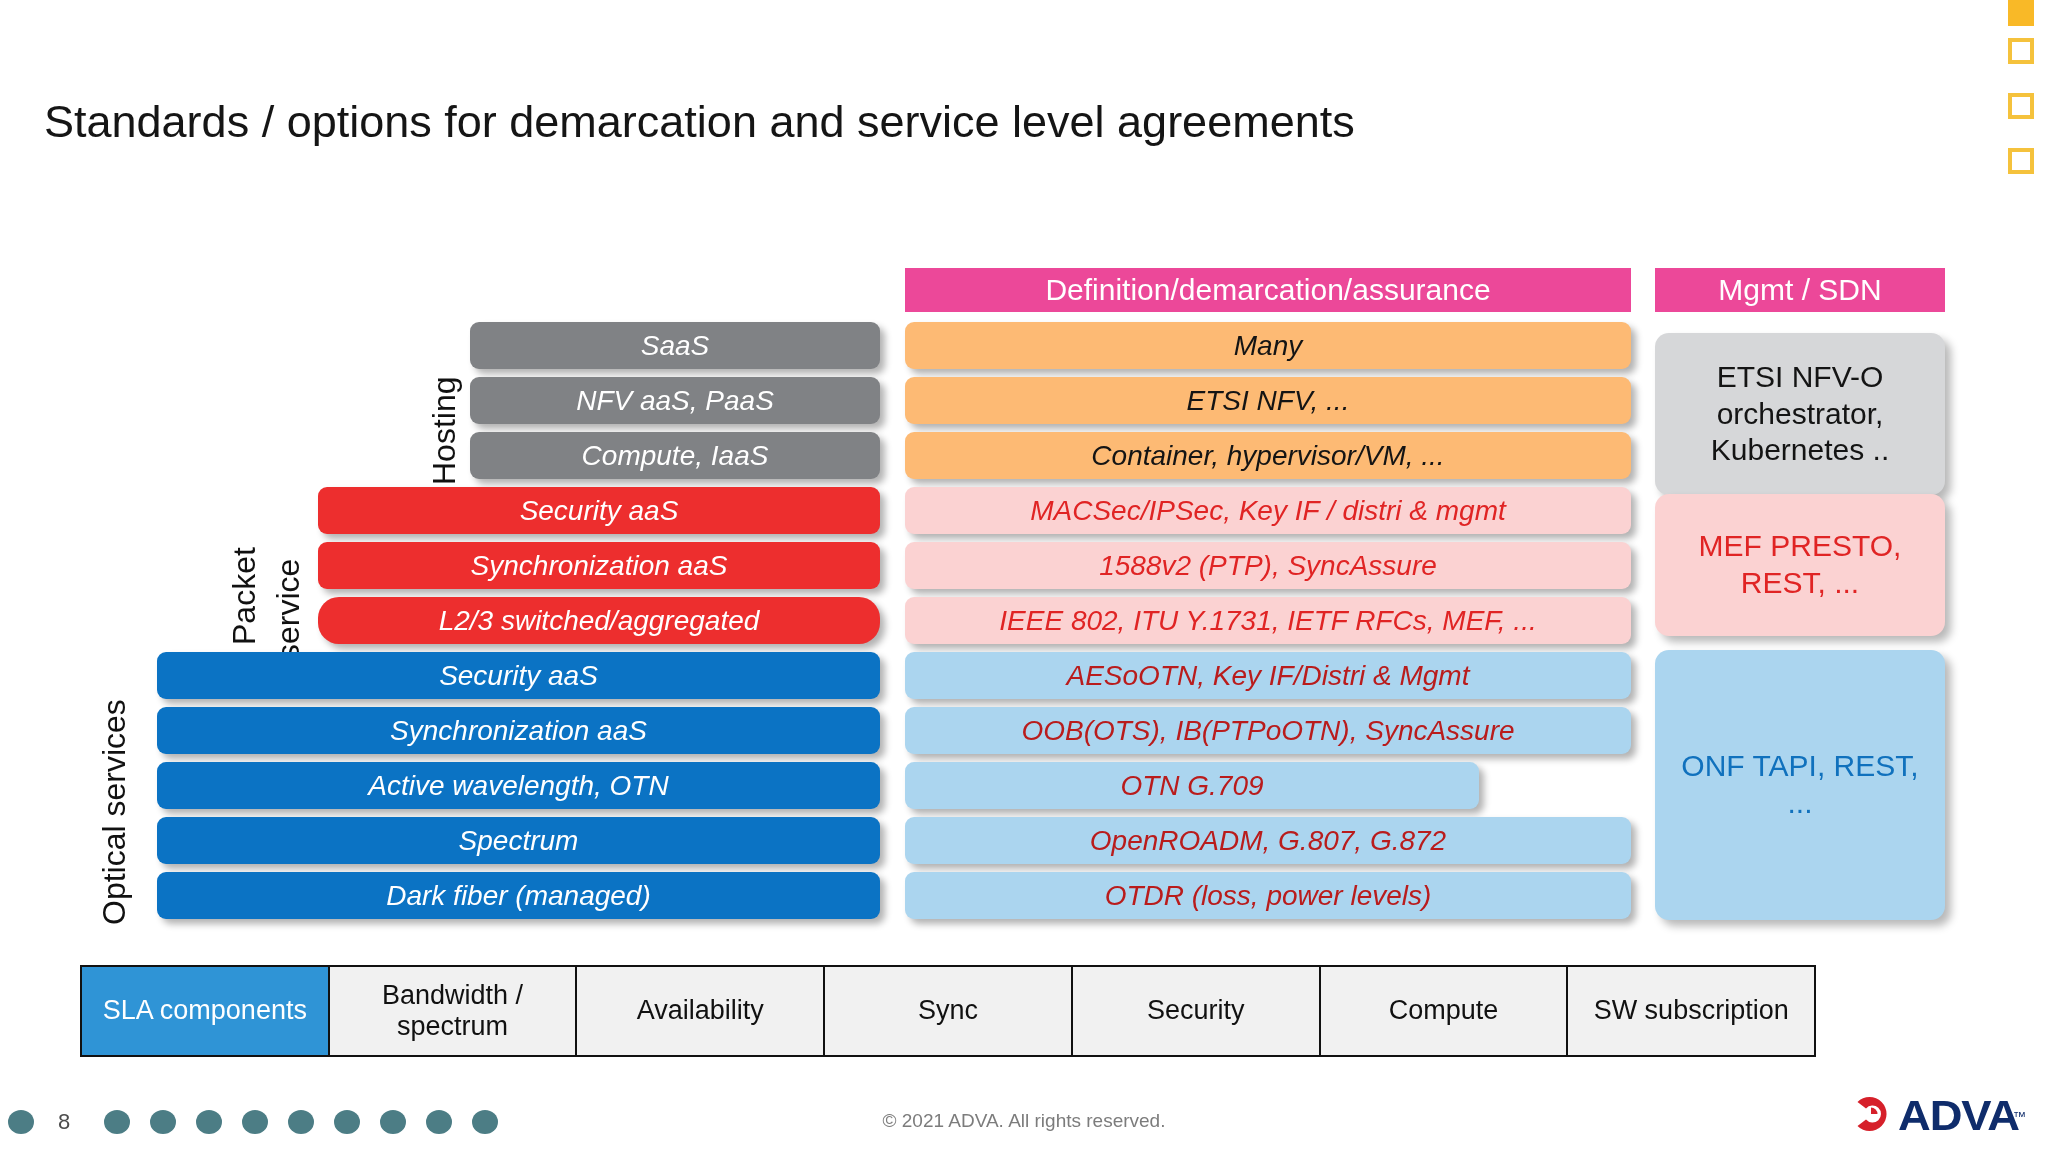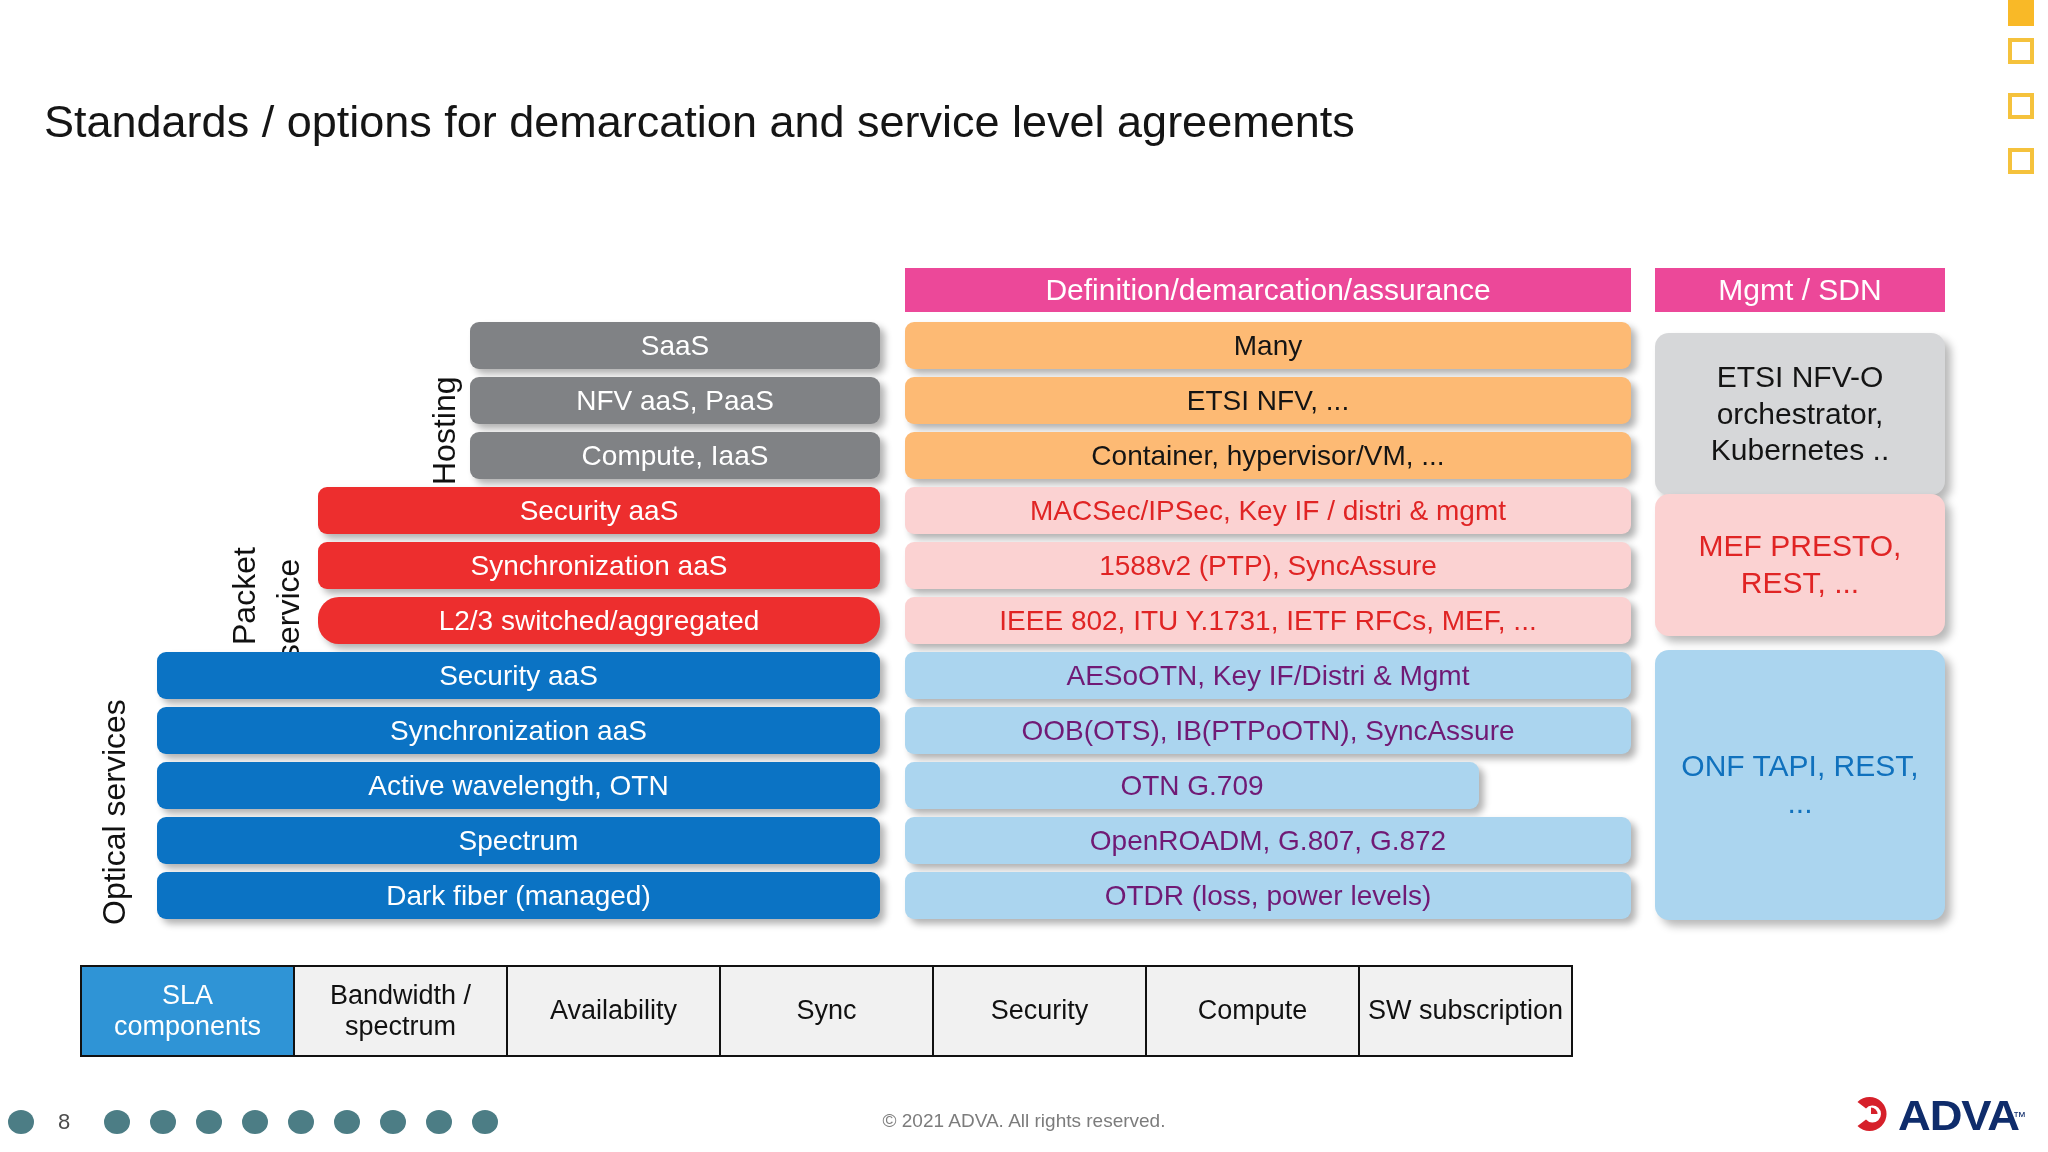--- a/index.html
+++ b/index.html
@@ -31,28 +31,28 @@
   }
 
   
   .diagram{position:absolute;left:0;top:0;width:2048px;height:1152px;}
 
   .rowbar{
     position:absolute;height:47px;border-radius:9px;
     display:flex;align-items:center;justify-content:center;
     font-size:28px;line-height:1;
     box-shadow:5px 5px 7px rgba(0,0,0,0.30);
-    white-space:nowrap;box-sizing:border-box;
+    white-space:nowrap;box-sizing:border-box;font-style:italic;
   }
   .rowbar.grey  {background:#808285;color:#ffffff;}
   .rowbar.red   {background:#ed2e2e;color:#ffffff;}
   .rowbar.blue  {background:#0b73c4;color:#ffffff;}
   .rowbar.lgrey {background:#fdba74;color:#141414;}
   .rowbar.lred  {background:#fbd2d2;color:#e02424;}
-  .rowbar.lblue {background:#abd5ef;color:#701a75;}
+  .rowbar.lblue {background:#abd5ef;color:#b91c1c;}
 
   
   .colhead{
     position:absolute;height:44px;background:#ec4899;color:#ffffff;
     display:flex;align-items:center;justify-content:center;
     font-size:30px;white-space:nowrap;
   }
 
   
   .vlabel{
@@ -68,21 +68,21 @@
     text-align:center;font-size:30px;line-height:1.22;
     box-shadow:6px 6px 8px rgba(0,0,0,0.28);
     box-sizing:border-box;padding:4px 10px;
   }
   .sdnbox.grey {background:#d6d7d9;color:#141414;margin-top:11px;}
   .sdnbox.red  {background:#fbd2d2;color:#e02424;}
   .sdnbox.blue {background:#abd5ef;color:#1071bd;}
 
   
   .sla-table{
-    position:absolute;left:80px;top:965px;width:1493px;height:92px;
+    position:absolute;left:80px;top:965px;width:1736px;height:92px;
     display:flex;border:2px solid #111111;box-sizing:border-box;
     background:#ffffff;
   }
   .sla-cell{
     flex:1;display:flex;align-items:center;justify-content:center;
     text-align:center;font-size:27px;line-height:1.15;color:#111111;
     border-right:2px solid #111111;background:#f1f1f1;box-sizing:border-box;
     padding:2px 4px;
   }
   .sla-cell:last-child{border-right:0;}

